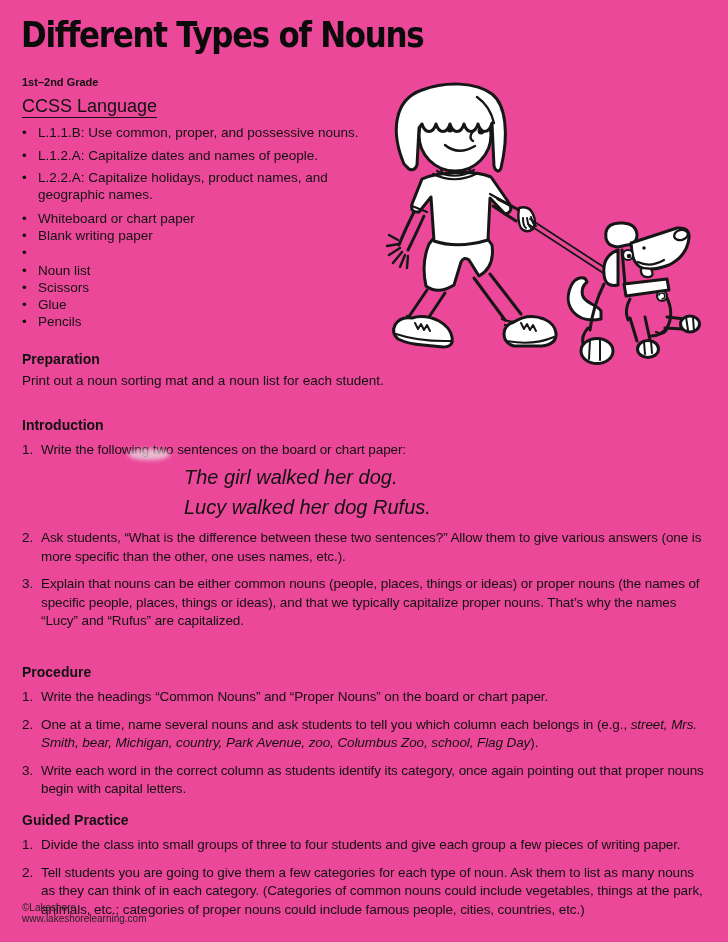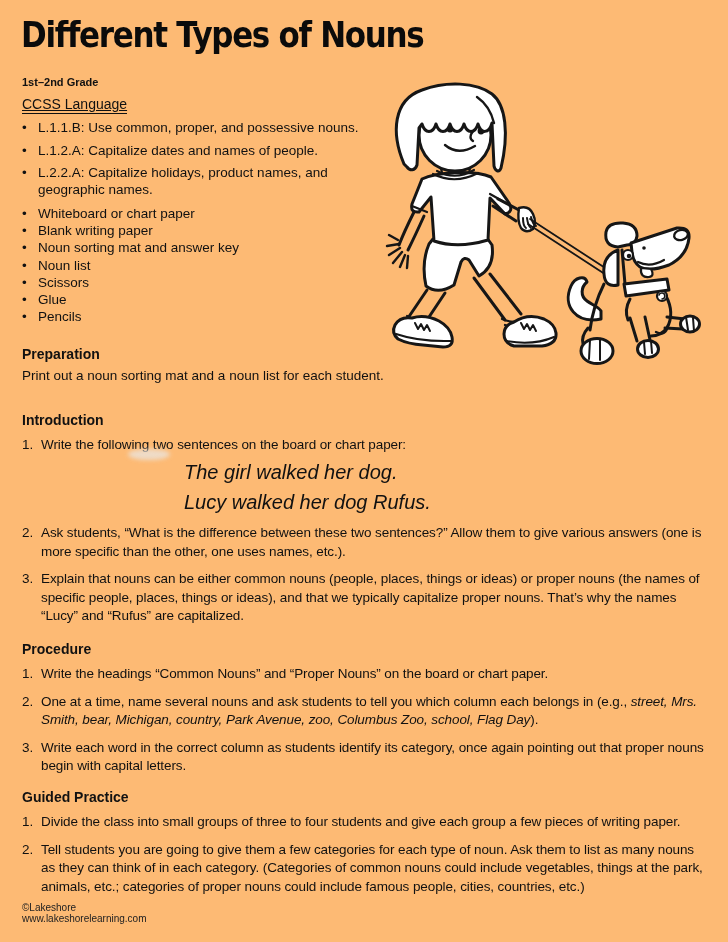--- a/index.html
+++ b/index.html
@@ -1,19 +1,19 @@
 <!DOCTYPE html>
 <html><head>
 <meta charset="utf-8">
 <style>
   html,body{margin:0;padding:0;background:#ffffff;}
   .page{
     position:relative;
     width:728px;height:942px;
-    background:#fdba74;
+    background:#ec4899;
     font-family:"Liberation Sans",sans-serif;
     color:#111;
     overflow:hidden;
   }
   .title{
     margin:14px 0 0 21px;
     font-family:"DejaVu Sans",sans-serif;
     font-weight:900;
     font-size:36px;
     letter-spacing:-1.5px;
@@ -24,21 +24,21 @@
   }
   .grade{
     margin:21px 0 0 22px;
     font-size:11px;font-weight:bold;
   }
   .h3{
     margin:9px 0 0 22px;
     font-size:14px;font-weight:bold;
   }
   .ccss{
-    margin:8px 0 0 22px;font-size:14px;text-decoration:underline;
+    margin:8px 0 0 22px;font-size:18px;
   }
   .ccss span{border-bottom:1.4px solid #111;padding-bottom:1px;}
   ul.blist{
     list-style:none;margin:7px 0 0 22px;padding:0;
     font-size:13.5px;
   }
   ul.blist li{display:flex;gap:9px;line-height:17px;}
   ul.obj li{margin-bottom:5.5px;}
   ul.obj li .txt{max-width:338px;}
   ul.mat li{line-height:17.2px;}
@@ -52,21 +52,21 @@
   }
   .step .num{width:19px;flex:none;}
   .step .body{flex:1;}
   .example{
     margin:5px 0 0 184px;
     font-style:italic;font-size:20px;line-height:25px;
   }
   .sec-materials{margin-top:17px;}
   .sec-preparation{margin-top:21px;}
   .sec-introduction{margin-top:27px;}
-  .sec-procedure{margin-top:15px;}
+  .sec-procedure{margin-top:33px;}
   .sec-guided{margin-top:13px;}
   .mt9{margin-top:9px;}
   .footer{
     position:absolute;left:22px;right:23px;top:902px;
     display:flex;justify-content:space-between;
     font-size:10px;color:#222;flex-direction:column;
   }
   .illustration{
     position:absolute;left:378px;top:78px;width:348px;height:320px;
   }
@@ -108,21 +108,20 @@
     <li>
         <span class="blt">•</span>
         <span>Whiteboard or chart paper</span>
       </li>
     <li>
         <span class="blt">•</span>
         <span>Blank writing paper</span>
       </li>
     <li>
         <span class="blt">•</span>
-        <span>Noun sorting mat and answer key</span>
       </li>
     <li>
         <span class="blt">•</span>
         <span>Noun list</span>
       </li>
     <li>
         <span class="blt">•</span>
         <span>Scissors</span>
       </li>
     <li>

